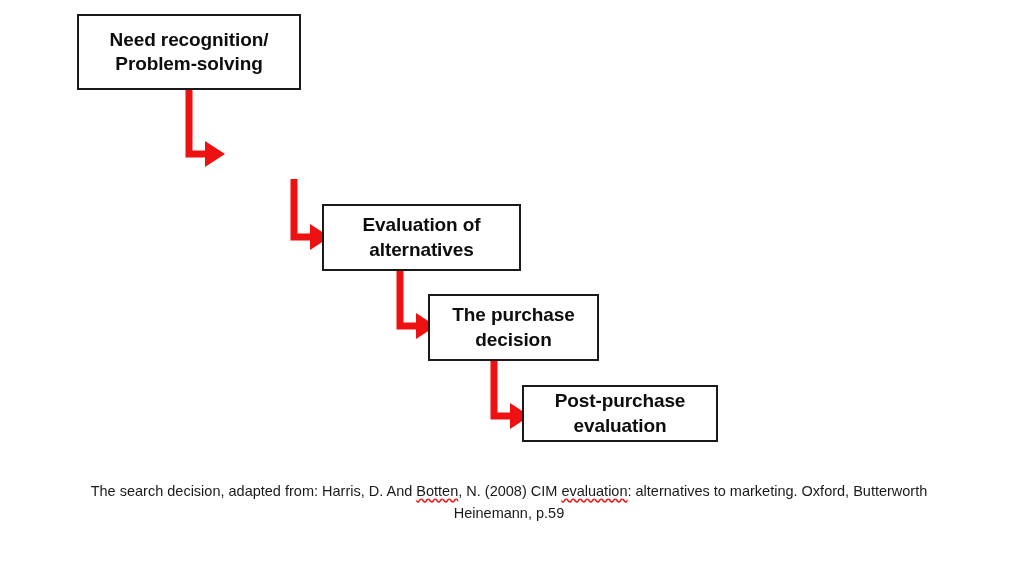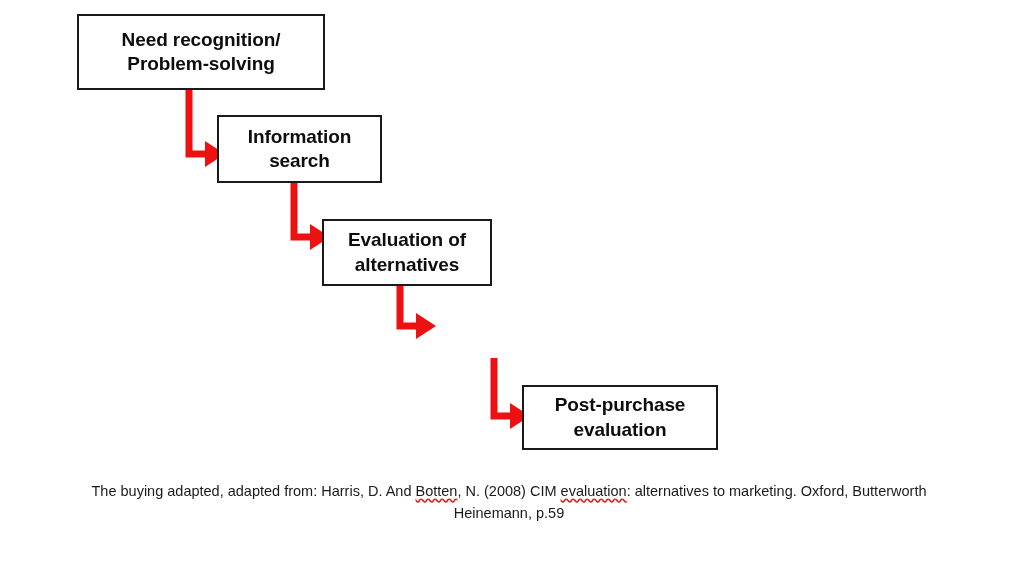--- a/index.html
+++ b/index.html
@@ -98,36 +98,36 @@
     </svg>
   </div>
 
   <div class="connector" style="left:488px; top:358px; width:46px; height:74px;">
     <svg width="46" height="74" viewBox="0 0 46 74" xmlns="http://www.w3.org/2000/svg">
       <path d="M6,0 L6,58 L25,58" stroke="#ee1111" stroke-width="7" fill="none" stroke-linecap="butt"></path>
       <path d="M22,45 L42,58 L22,71 Z" fill="#ee1111"></path>
     </svg>
   </div>
 
-  <div class="flow-box" style="left:77px; top:14px; width:248px; height:76px;">
+  <div class="flow-box" style="left:77px; top:14px; width:224px; height:76px;">
     <span class="flow-box-label">Need recognition/
 Problem-solving</span>
   </div>
 
-  <div class="flow-box" style="left:217px; top:115px; width:165px; height:68px;">
-    <span class="flow-box-label">Information
-search</span>
-  </div>
 
-  <div class="flow-box" style="left:322px; top:219px; width:170px; height:67px;">
+  <div class="flow-box" style="left:322px; top:204px; width:199px; height:67px;">
     <span class="flow-box-label">Evaluation of
 alternatives</span>
   </div>
 
+  <div class="flow-box" style="left:428px; top:294px; width:171px; height:67px;">
+    <span class="flow-box-label">The purchase
+decision</span>
+  </div>
 
-  <div class="flow-box" style="left:522px; top:385px; width:196px; height:65px;">
+  <div class="flow-box" style="left:522px; top:385px; width:196px; height:57px;">
     <span class="flow-box-label">Post-purchase
 evaluation</span>
   </div>
 
-  <div id="caption"><span>The buying adapted, adapted from: Harris, D. And </span><span class="misspelled">Botten</span><span>, N. (2008) </span><span class="it">CIM </span><span class="it misspelled">evaluation</span><span class="it">: alternatives to marketing</span><span>. Oxford, Butterworth Heinemann, p.59</span></div>
+  <div id="caption"><span>The search decision, adapted from: Harris, D. And </span><span class="misspelled">Botten</span><span>, N. (2008) </span><span class="it">CIM </span><span class="it misspelled">evaluation</span><span class="it">: alternatives to marketing</span><span>. Oxford, Butterworth Heinemann, p.59</span></div>
 
 </div>
 
 </body></html>

